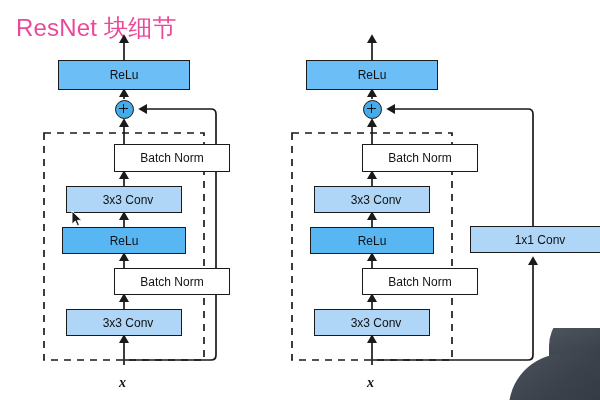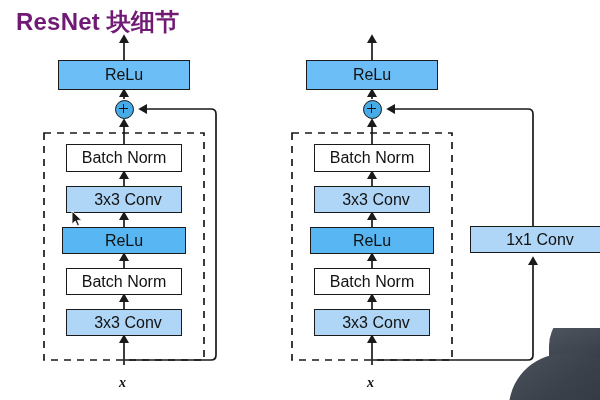--- a/index.html
+++ b/index.html
@@ -7,42 +7,42 @@
   body{
     width:600px;height:400px;overflow:hidden;
     background:#ffffff;
     font-family:"Liberation Sans", sans-serif;
     position:relative;
   }
   #stage{position:absolute;left:0;top:0;width:600px;height:400px;overflow:hidden;background:#fff;}
 
   
   #title{
-    position:absolute;left:16px;top:6px;
-    font-size:24px;font-weight:700;color:#701a75;
+    position:absolute;left:16px;top:12px;
+    font-size:24px;font-weight:400;color:#ec4899;
     letter-spacing:.2px;white-space:nowrap;
   }
 
   
   #wires{position:absolute;left:0;top:0;width:600px;height:400px;}
 
   
   .node{
     position:absolute;box-sizing:border-box;
     border:1.6px solid #1a1a1a;
     background:#ffffff;
     display:flex;align-items:center;justify-content:center;
-    font-size:16px;color:#111;
+    font-size:12px;color:#111;
     line-height:1;
     white-space:nowrap;
   }
   .node.relu-top{background:#6cbef6;}
   .node.relu-mid{background:#58b6f2;}
   .node.conv{background:#afd6f6;padding-left:8px;}
-  .node.bn{background:#ffffff;}
+  .node.bn{background:#ffffff;margin-left:48px;}
 
   
   .plus{
     position:absolute;width:19px;height:19px;border-radius:50%;
     background:#47abe8;border:1.8px solid #141414;box-sizing:border-box;
   }
   .plus::before,.plus::after{
     content:"";position:absolute;background:#141414;
   }
   .plus::before{left:3.4px;top:7.2px;width:8.8px;height:1.6px;}

